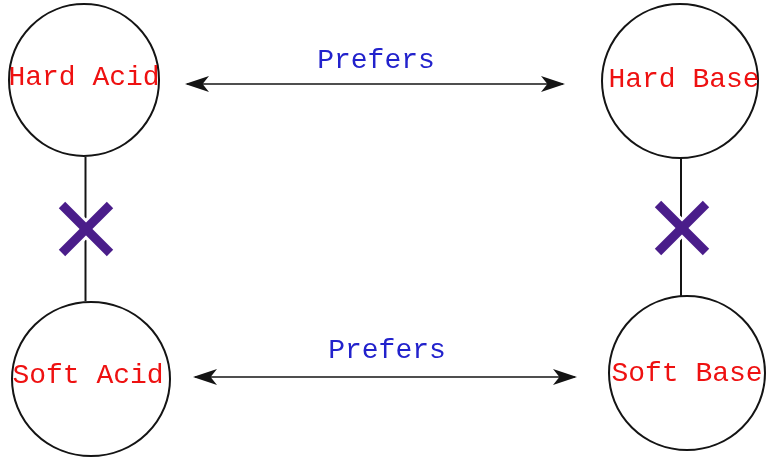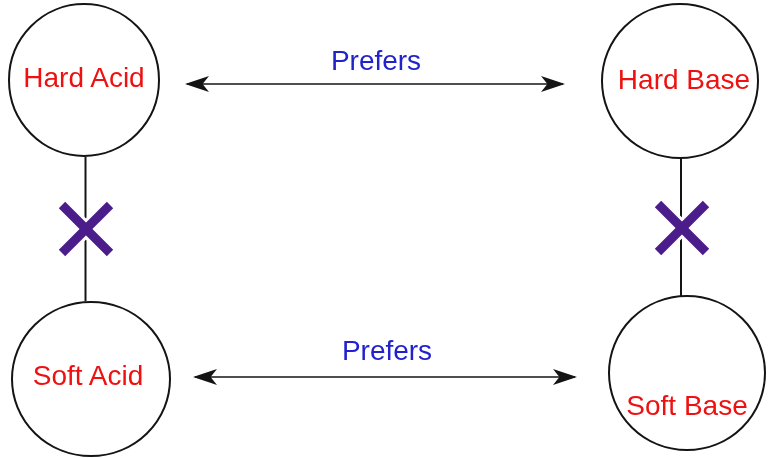--- a/index.html
+++ b/index.html
@@ -1,21 +1,21 @@
 <!DOCTYPE html>
 <html style="--color-node-label: #ee1111; --color-edge-label: #2222cc; --color-cross: #4a1d8a; --color-stroke: #141414;"><head>
 <meta charset="utf-8">
 <style>
   html, body { margin: 0; padding: 0; }
   .stage {
     position: relative;
     width: 768px;
     height: 458px;
     background: #ffffff;
-    font-family: Liberation Sans, sans-serif;
+    font-family: Liberation Mono, monospace;
     overflow: hidden;
   }
   .stage svg { position: absolute; left: 0; top: 0; }
   .lbl {
     position: absolute;
     transform: translate(-50%, -50%);
     white-space: nowrap;
     font-size: 28px;
     line-height: 1;
     user-select: none;
@@ -66,18 +66,18 @@
     </g>
     <g>
       <line class="cross-stroke" x1="658" y1="204" x2="706" y2="252"></line>
       <line class="cross-stroke" x1="658" y1="252" x2="706" y2="204"></line>
     </g>
   </svg>
 
   <div class="lbl node-lbl" style="left:84px;  top:78px;">Hard Acid</div>
   <div class="lbl node-lbl" style="left:684px; top:80px;">Hard Base</div>
   <div class="lbl node-lbl" style="left:88px;  top:376px;">Soft Acid</div>
-  <div class="lbl node-lbl" style="left:687px; top:374px;margin-top:32px;">Soft Base</div>
+  <div class="lbl node-lbl" style="left:687px; top:374px;">Soft Base</div>
 
   <div class="lbl edge-lbl" style="left:376px; top:61px;">Prefers</div>
   <div class="lbl edge-lbl" style="left:387px; top:351px;">Prefers</div>
 
 </div>
 
 </body></html>

